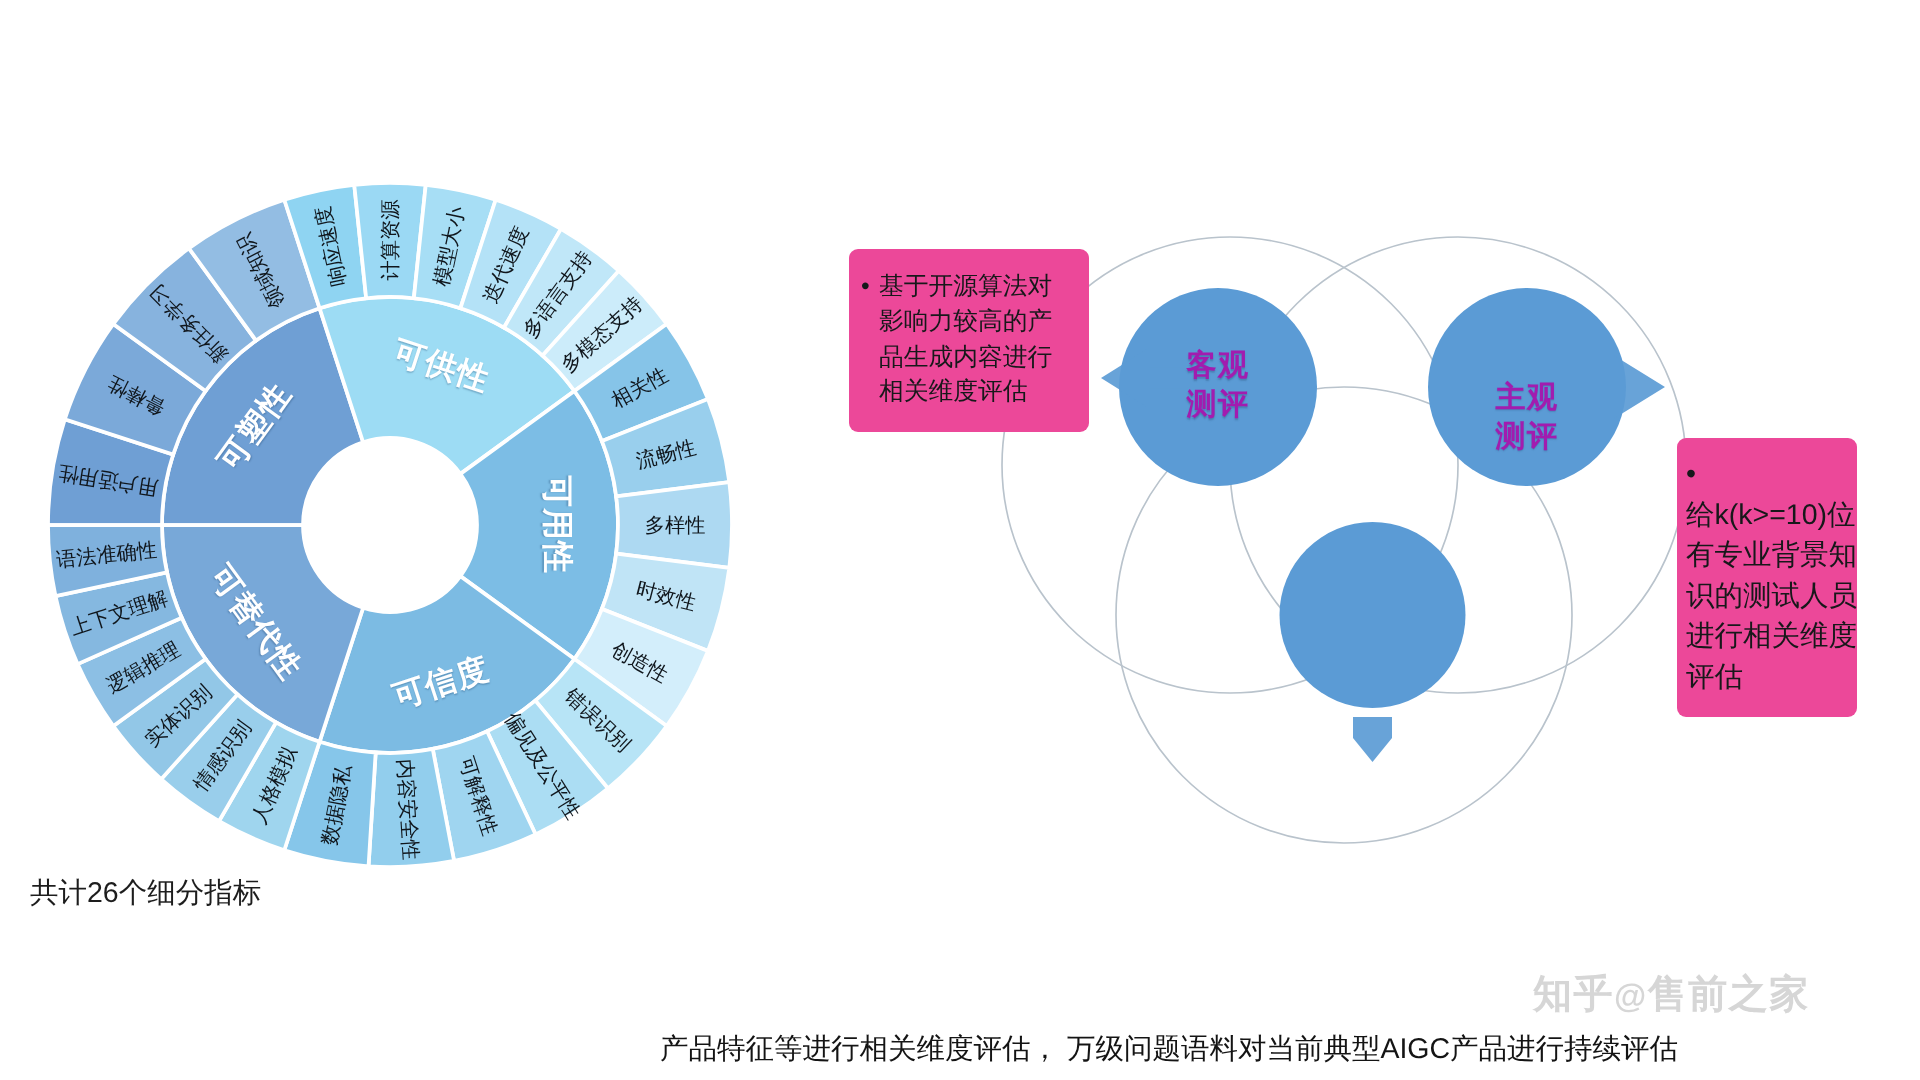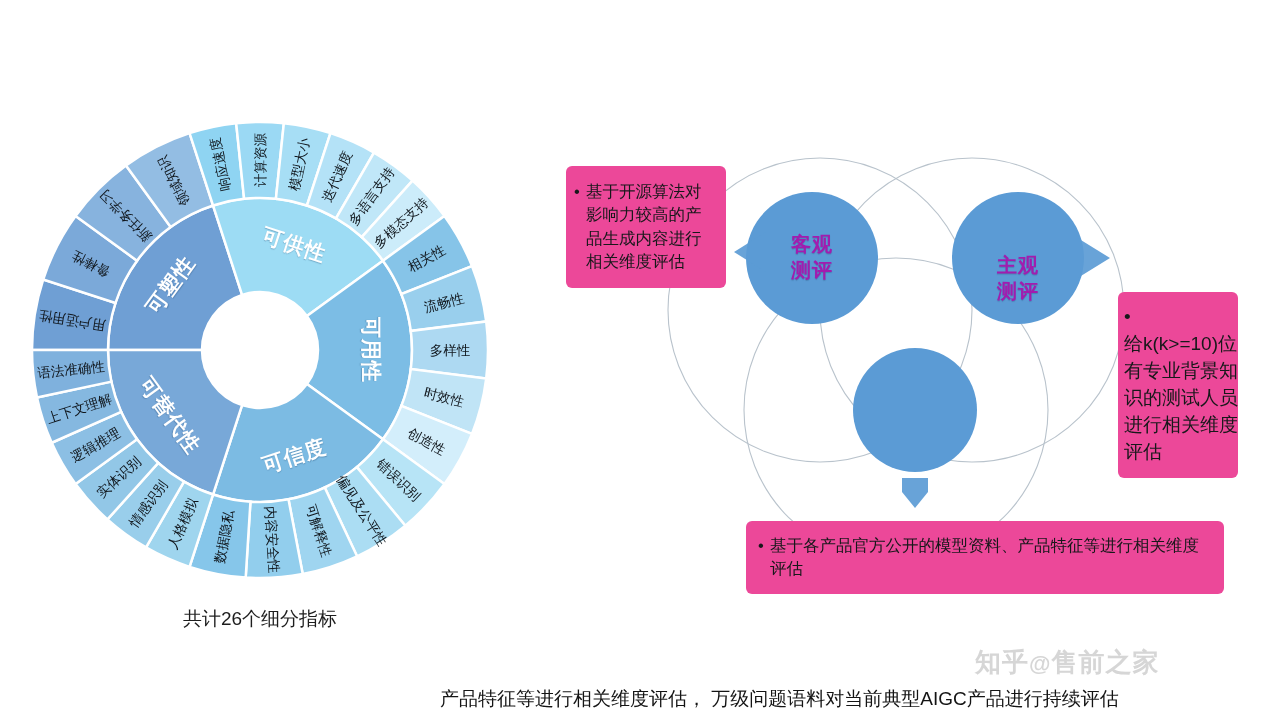--- a/index.html
+++ b/index.html
@@ -14,21 +14,21 @@
   .title{
     position:absolute;left:18px;top:8px;
     font-size:42px;font-weight:700;letter-spacing:1px;color:#111;
     white-space:nowrap;
   }
 
   
   .wheel-wrap{position:absolute;left:20px;top:110px;width:480px;height:520px;}
   .wheel{position:absolute;left:0;top:0;}
   .wheel-caption{
-    position:absolute;left:0;top:496px;width:480px;text-align:center;
+    position:absolute;left:0;top:472px;width:480px;
     font-size:19px;color:#1d1d1d;
   }
 
   
   .right-wrap{position:absolute;left:520px;top:110px;width:760px;height:520px;}
   .venn{position:absolute;left:0;top:0;}
 
   .callout{
     position:absolute;background:#ec4899;border-radius:6px;
     color:#17181a;line-height:1.42;
@@ -60,21 +60,21 @@
     text-shadow:0 1px 1px rgba(40,80,120,.35);
     pointer-events:none;
   }
 
   
   .footer-note{
     position:absolute;left:440px;top:686px;font-size:19px;color:#141414;
     white-space:nowrap;
   }
   .watermark{
-    position:absolute;left:975px;top:645px;
+    position:absolute;left:1022px;top:645px;
     font-size:26px;color:#cfcfcf;white-space:nowrap;
     letter-spacing:1px;font-weight:600;opacity:.85;
   }
   .wm-at{font-size:22px;}
 </style>
 </head>
 <body>
 
 <div class="page">
 
@@ -183,23 +183,20 @@
     </div>
 
     <div class="callout callout-left">
       <span class="bul">•</span><span class="txt">基于开源算法对影响力较高的产品生成内容进行相关维度评估</span>
     </div>
 
     <div class="callout callout-right">
       <span class="bul">•</span><span class="txt">给k(k&gt;=10)位有专业背景知识的测试人员进行相关维度评估</span>
     </div>
 
-    <div class="callout callout-bottom">
-      <span class="bul">•</span><span class="txt">基于各产品官方公开的模型资料、产品特征等进行相关维度评估</span>
-    </div>
   </div>
 
   <div class="footer-note">产品特征等进行相关维度评估， 万级问题语料对当前典型AIGC产品进行持续评估</div>
   <div class="watermark">
     <span>知乎</span><span class="wm-at">@</span><span>售前之家</span>
   </div>
 
 </div>
 
 </body></html>

